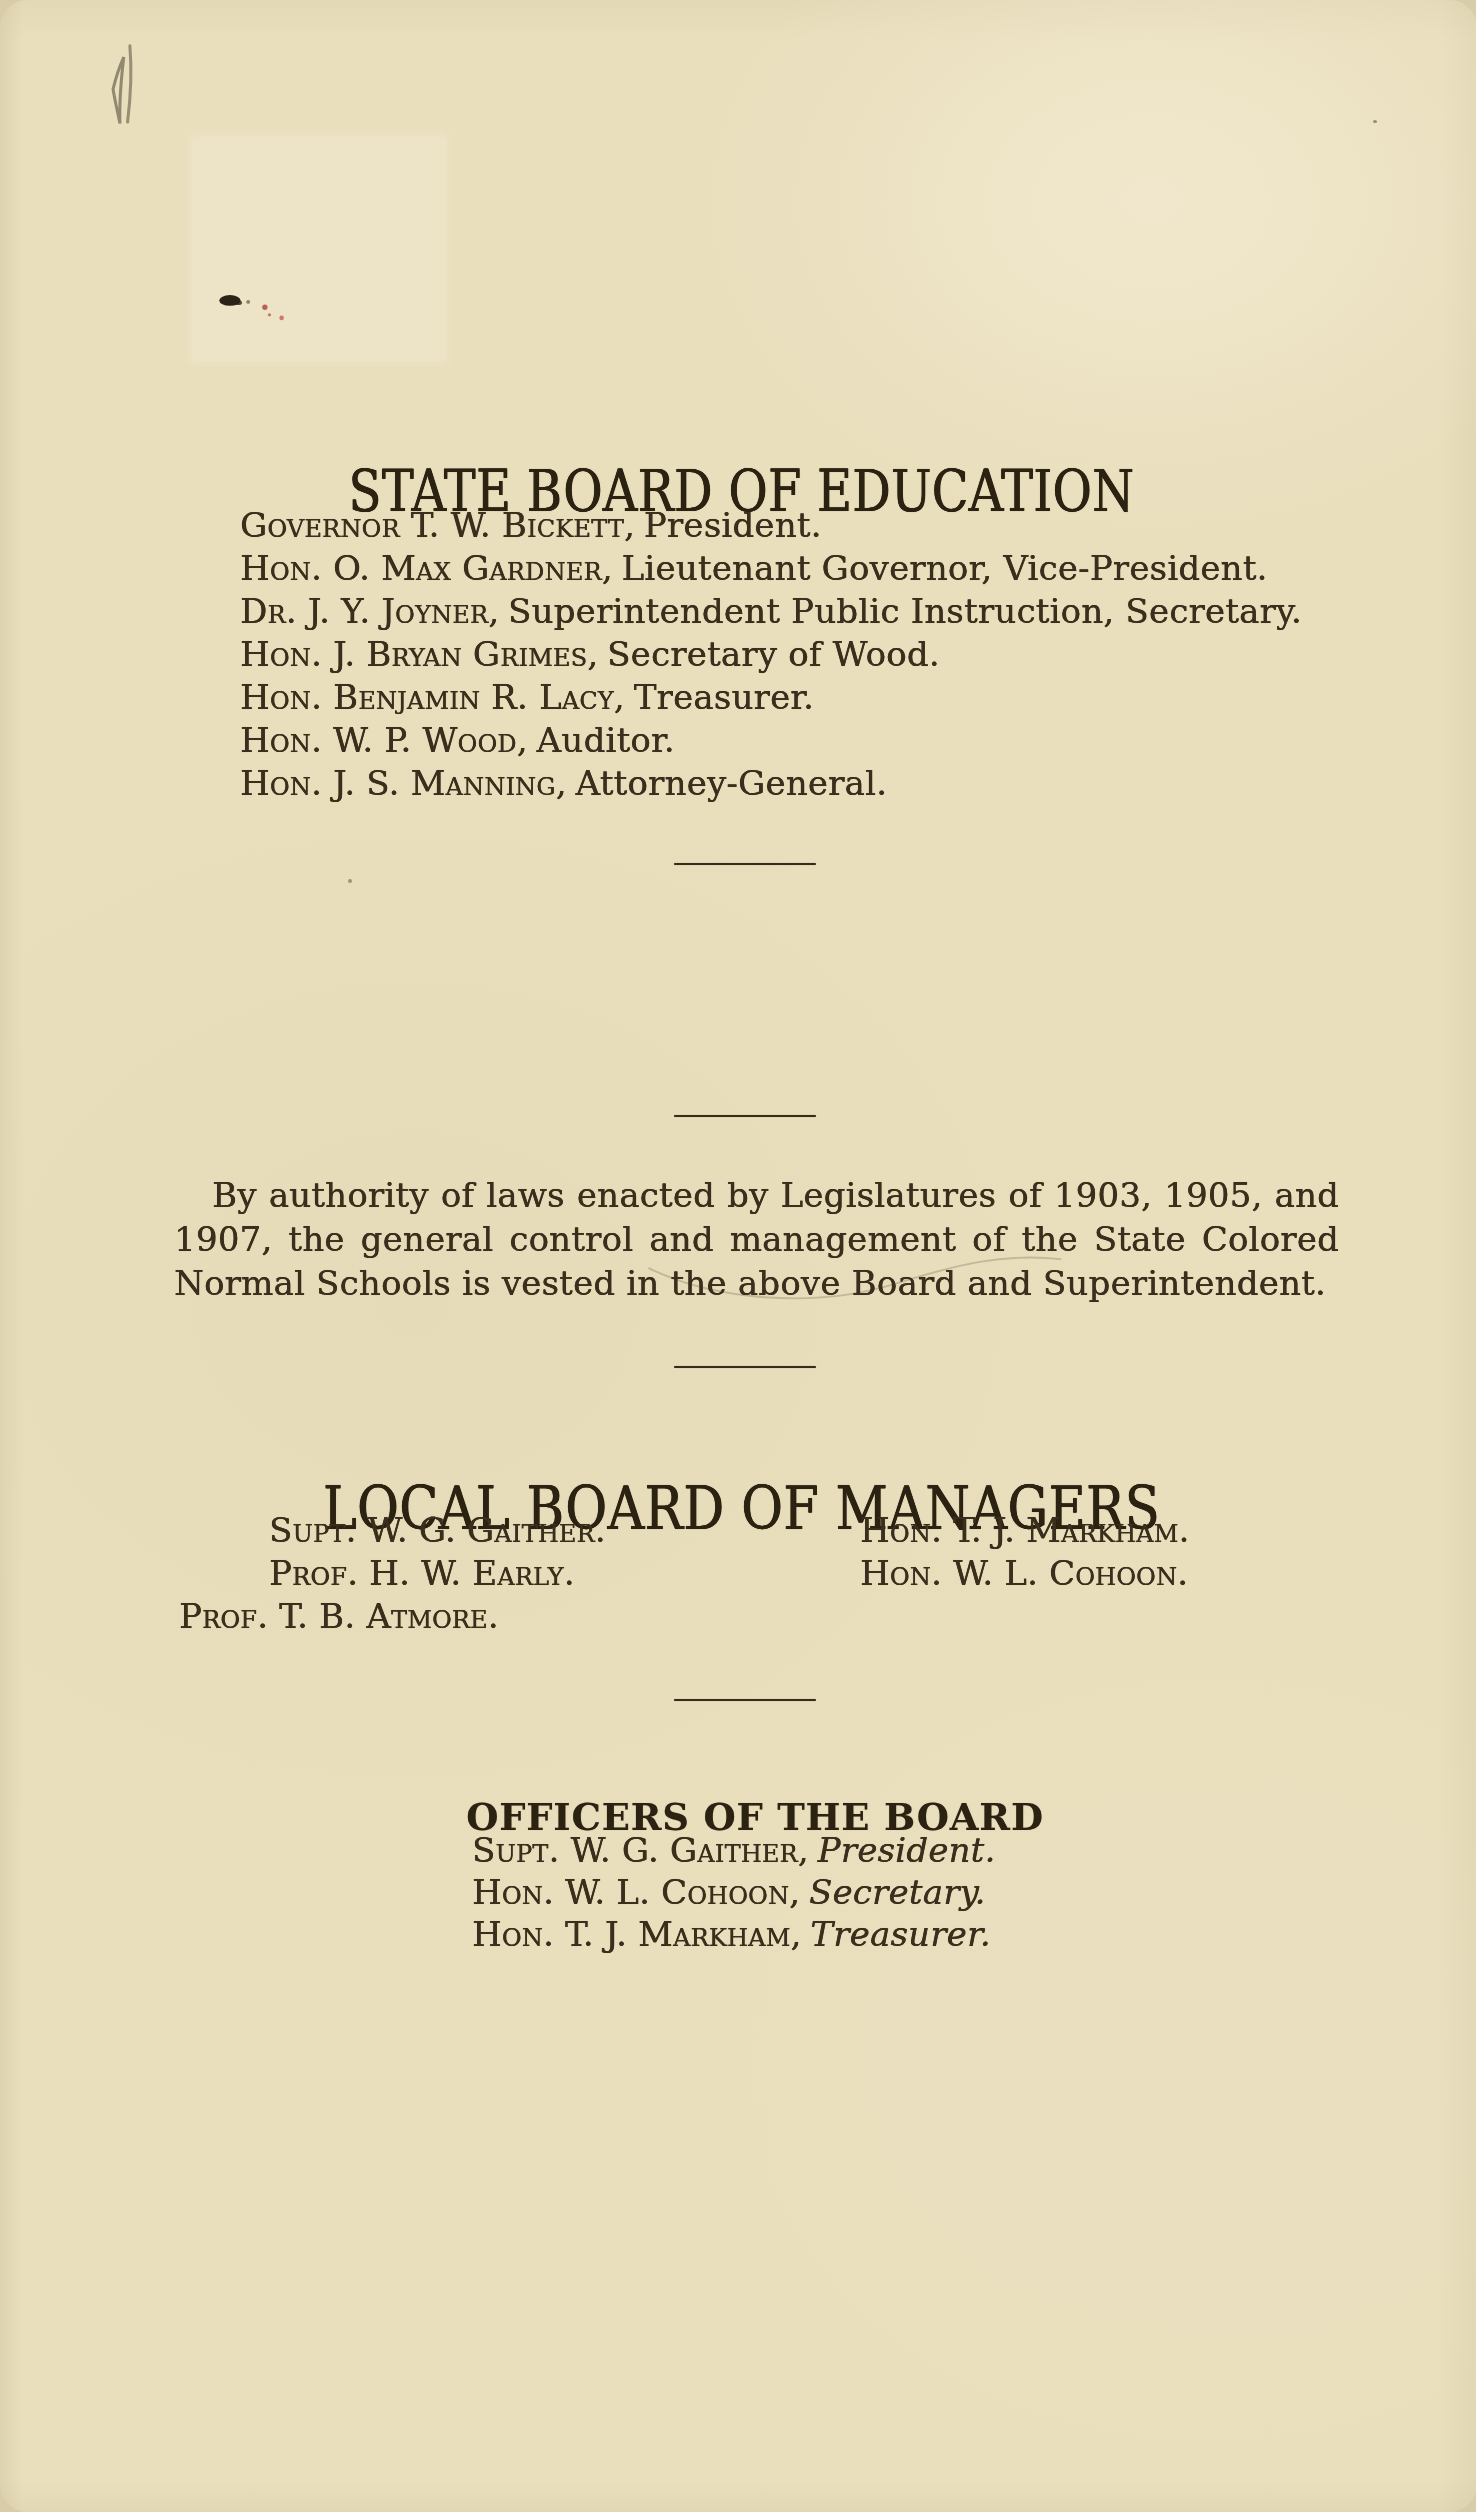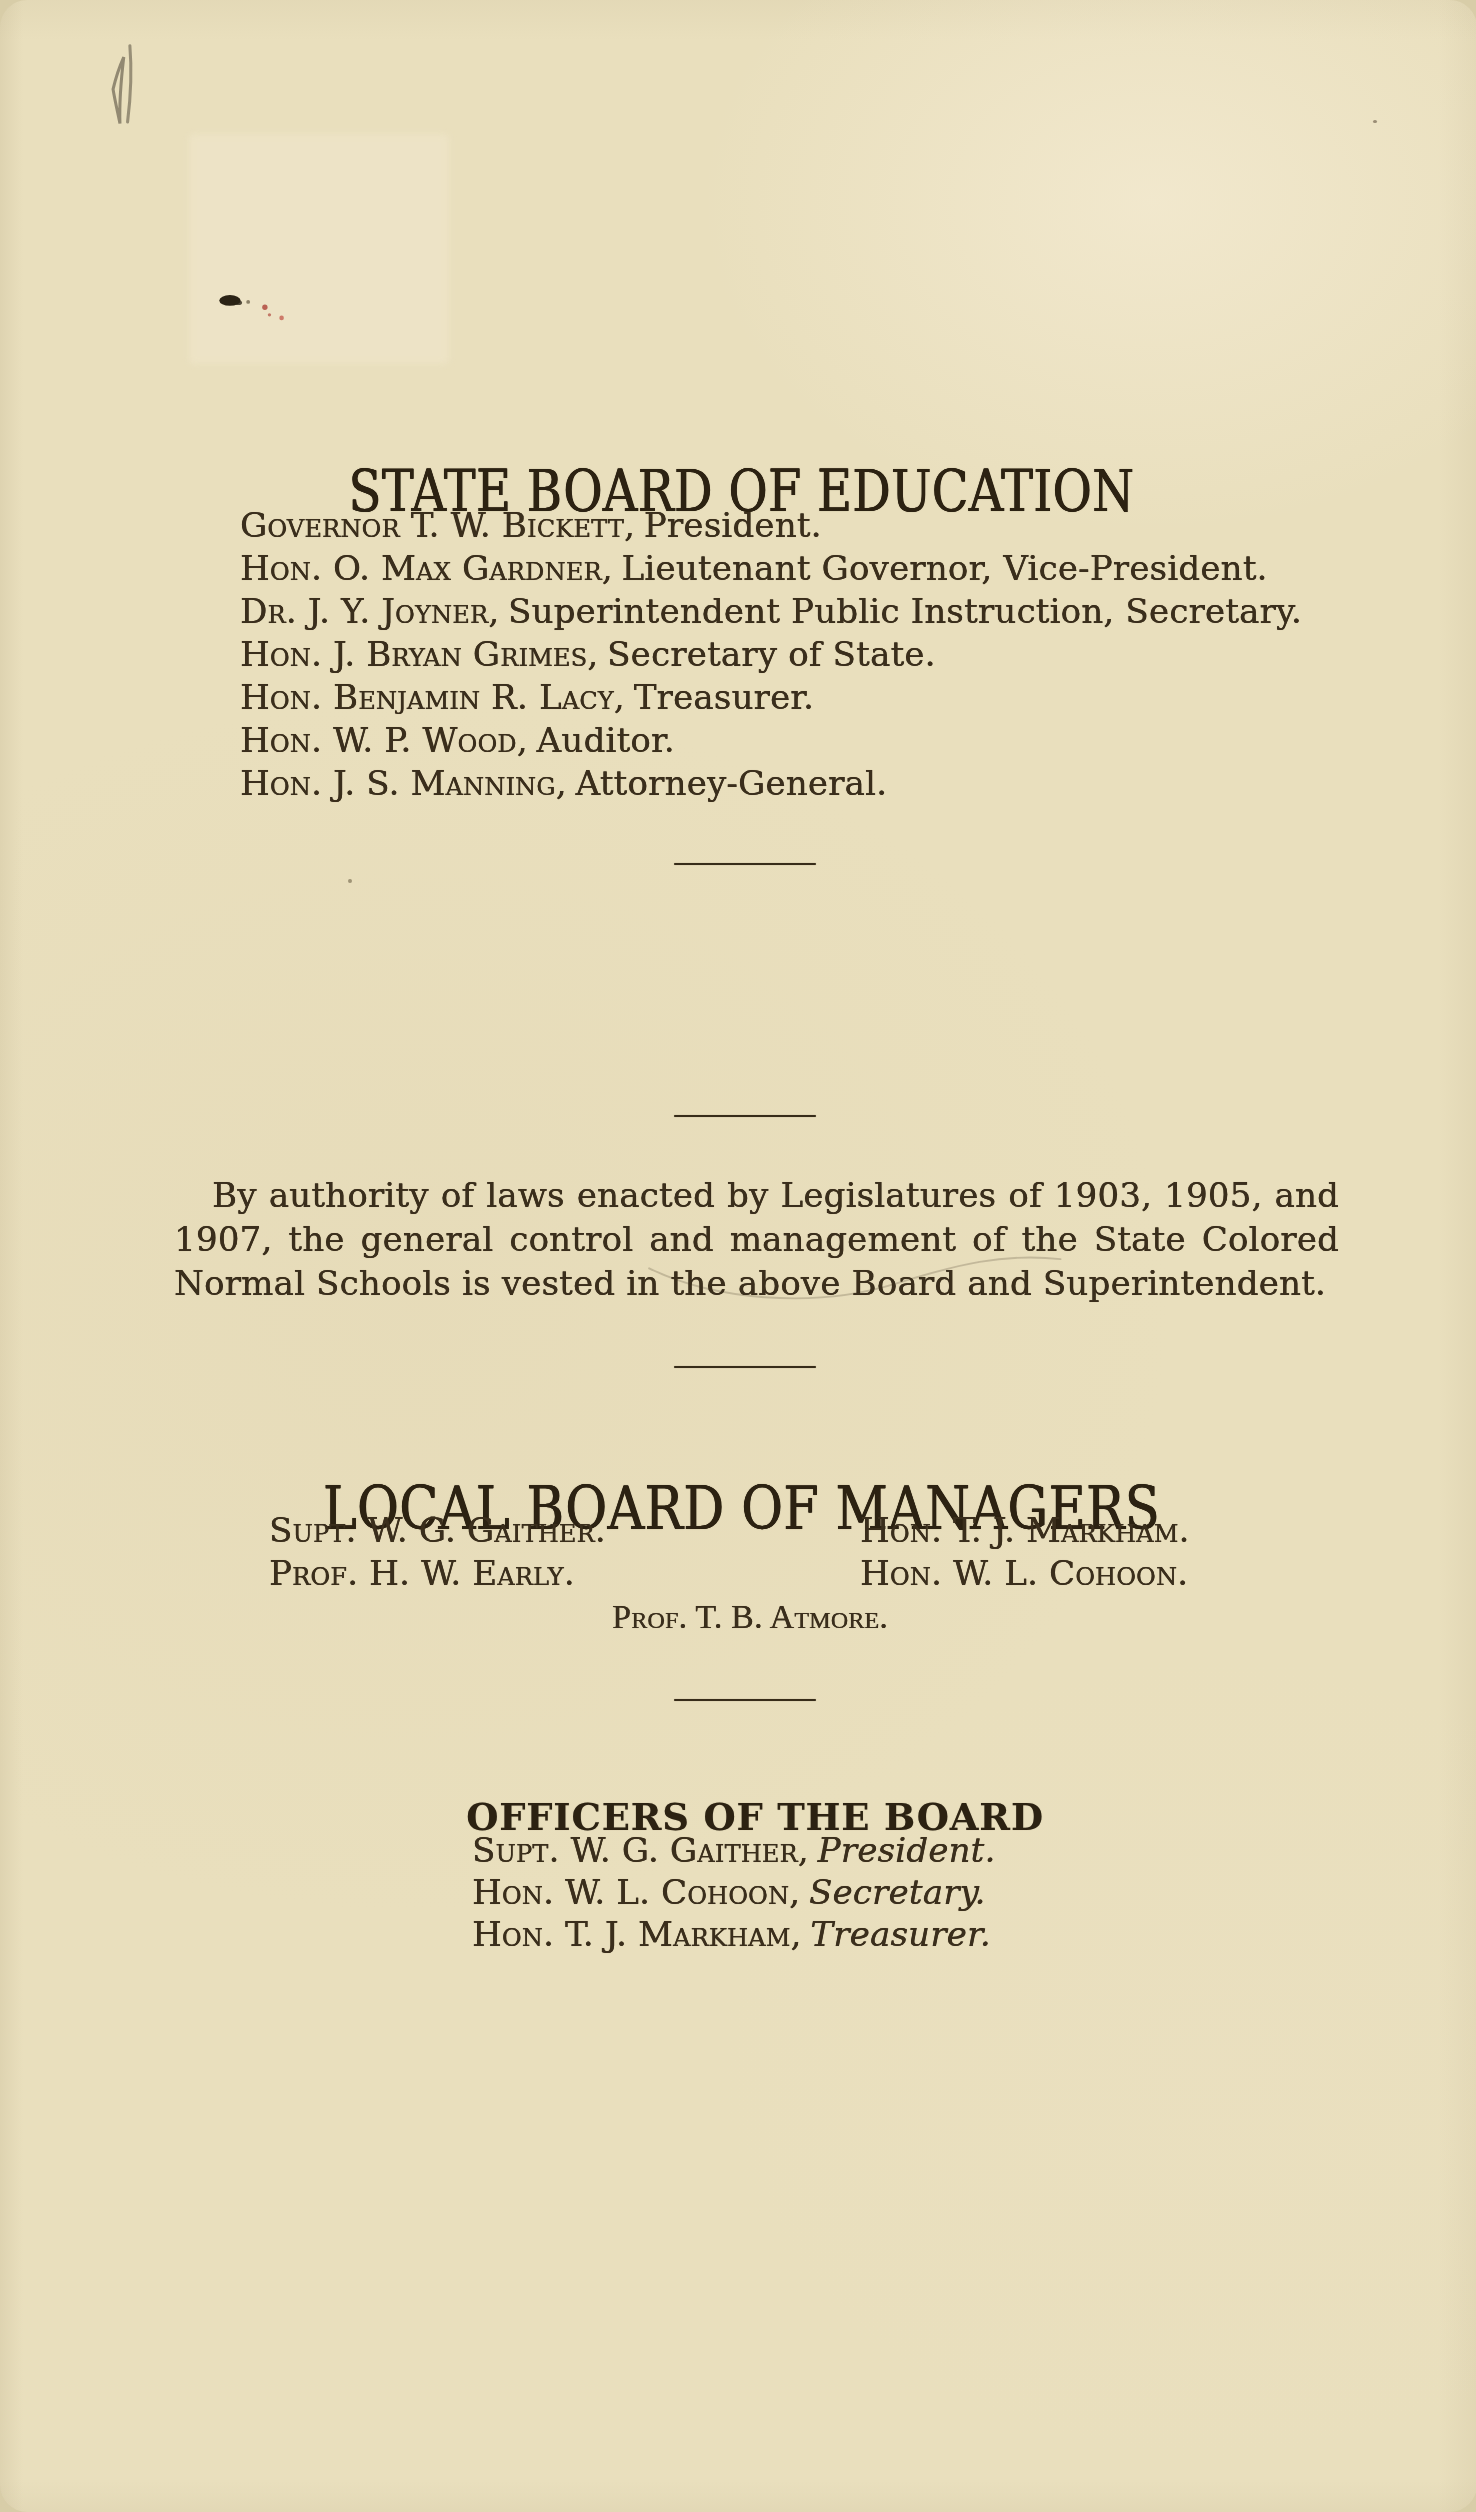--- a/index.html
+++ b/index.html
@@ -94,22 +94,21 @@
     width: 1220px;
     line-height: 43px;
   }
   .local-row { position: relative; height: 43px; }
   .local-col-left  { position: absolute; left: 269px;  }
   .local-col-right { position: absolute; left: 860px; }
   .local-center {
     position: absolute;
     left: 179px;
     width: 1142px;
-    text-align: center;
-    font-family: Liberation Serif, serif;
+    text-align: left;
   }
 
   #officers-title {
     position: absolute;
     left: 181px;
     top: 1760px;
     width: 1148px;
     text-align: center;
     font-size: 37px;
     font-weight: 700;
@@ -198,21 +197,21 @@
 
   <div class="speck" id="speck-top-right"></div>
   <div class="speck" id="stray-dot"></div>
 
   <h1 class="big-heading" id="main-title">STATE BOARD OF EDUCATION</h1>
 
   <ul class="officials-list body-text">
     <li><span class="smallcaps">Governor T. W. Bickett,</span><span class="member-role">President.</span></li>
     <li><span class="smallcaps">Hon. O. Max Gardner,</span><span class="member-role">Lieutenant Governor, Vice-President.</span></li>
     <li><span class="smallcaps">Dr. J. Y. Joyner,</span><span class="member-role">Superintendent Public Instruction, Secretary.</span></li>
-    <li><span class="smallcaps">Hon. J. Bryan Grimes,</span><span class="member-role">Secretary of State.</span></li>
+    <li><span class="smallcaps">Hon. J. Bryan Grimes,</span><span class="member-role">Secretary of Wood.</span></li>
     <li><span class="smallcaps">Hon. Benjamin R. Lacy,</span><span class="member-role">Treasurer.</span></li>
     <li><span class="smallcaps">Hon. W. P. Wood,</span><span class="member-role">Auditor.</span></li>
     <li><span class="smallcaps">Hon. J. S. Manning,</span><span class="member-role">Attorney-General.</span></li>
   </ul>
 
   <div class="divider" id="divider-1"></div>
 
 
   <div class="divider" id="divider-2"></div>
 

